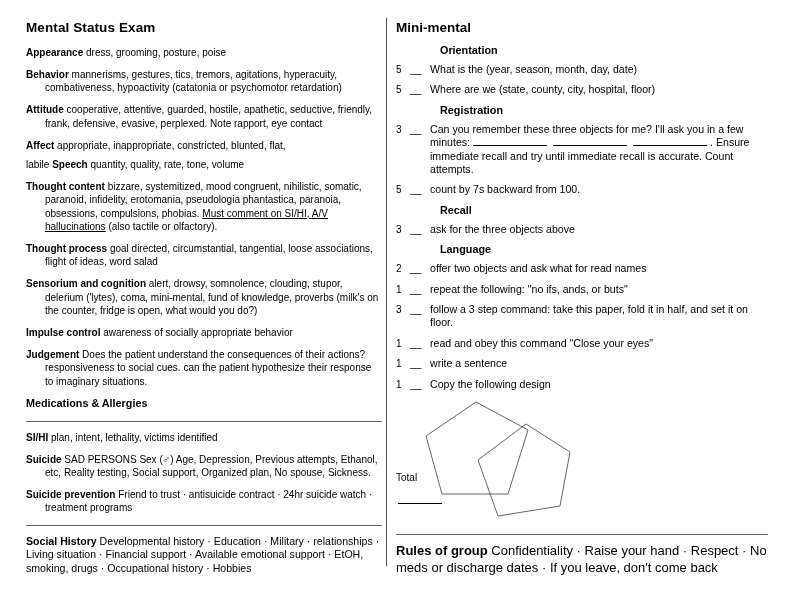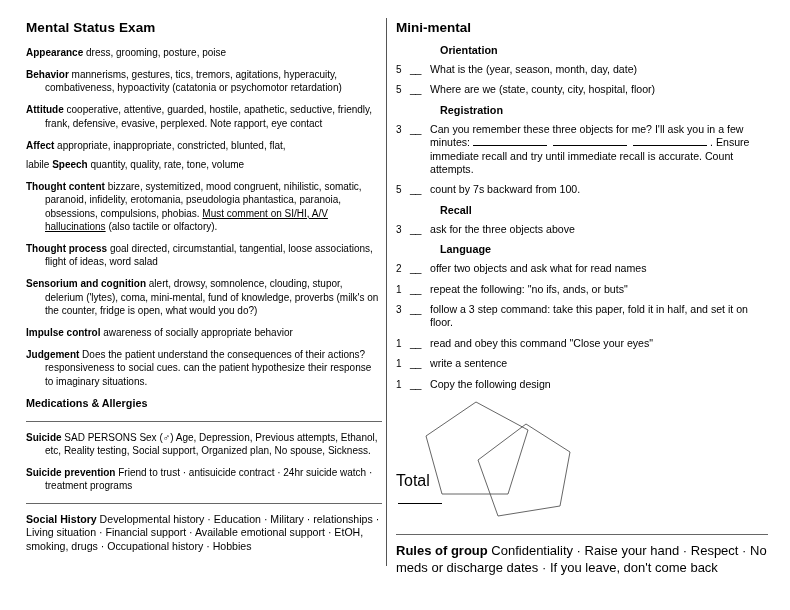--- a/index.html
+++ b/index.html
@@ -133,21 +133,21 @@
   }
   .pent-svg {
     position: absolute;
     left: 24px;
     top: 0px;
   }
   .total-label {
     position: absolute;
     left: 0px;
     top: 74px;
-    font-size: 16px;
+    font-size: 10px;
   }
   .total-line {
     position: absolute;
     left: 2px;
     top: 104px;
     width: 44px;
     border-bottom: 1px solid #000;
     height: 1px;
   }
   .rules-hr {
@@ -207,20 +207,23 @@
       <b>Impulse control</b><span> awareness of socially appropriate behavior</span>
     </div>
 
     <div class="entry">
       <b>Judgement</b><span> Does the patient understand the consequences of their actions? responsiveness to social cues. can the patient hypothesize their response to imaginary situations.</span>
     </div>
 
     <div class="subhead">Medications &amp; Allergies</div>
     <div class="hr"></div>
 
+    <div class="entry">
+      <b>SI/HI</b><span> plan, intent, lethality, victims identified</span>
+    </div>
 
 
     <div class="entry">
       <b>Suicide</b><span> SAD PERSONS Sex (♂) Age, Depression, Previous attempts, Ethanol, etc, Reality testing, Social support, Organized plan, No spouse, Sickness.</span>
     </div>
 
     <div class="entry">
       <b>Suicide prevention</b><span> Friend to trust · antisuicide contract · 24hr suicide watch · treatment programs</span>
     </div>
 

